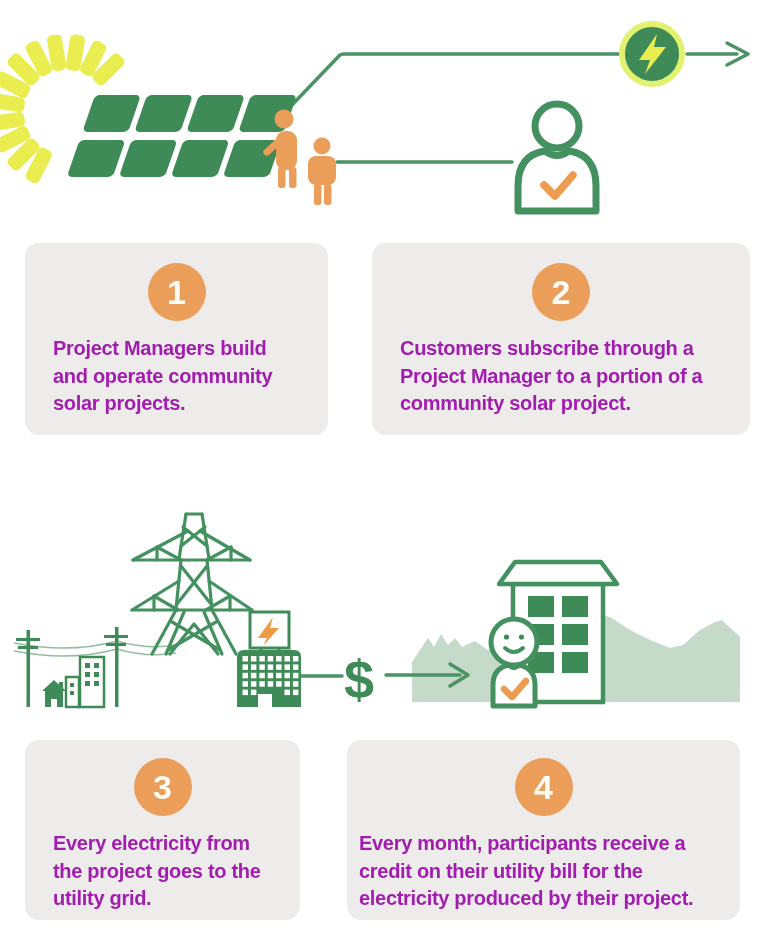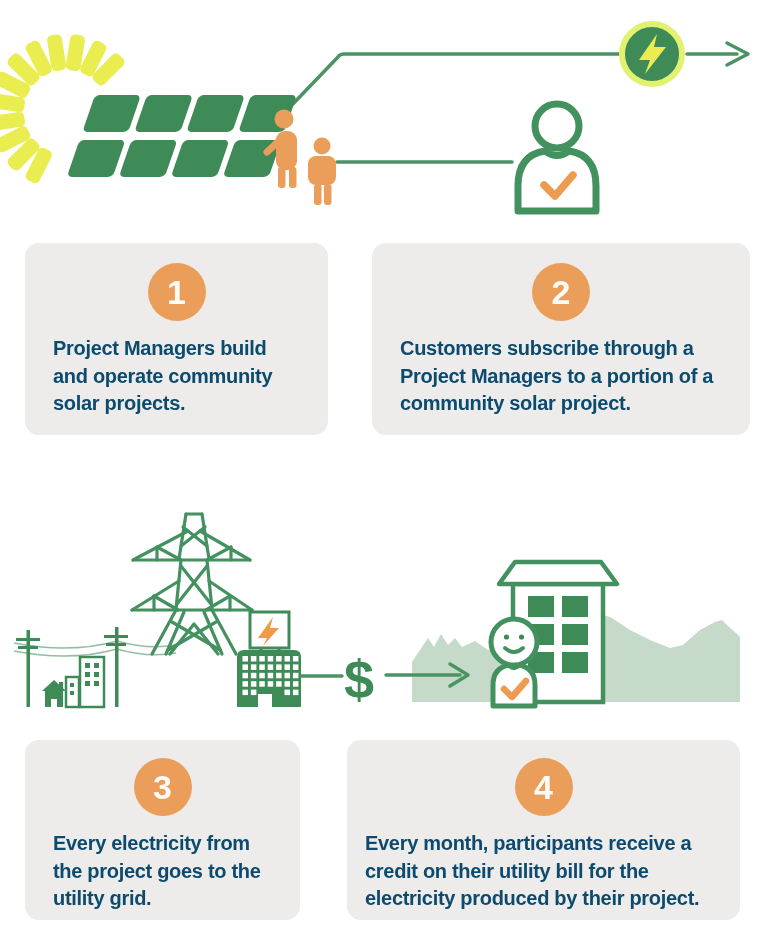--- a/index.html
+++ b/index.html
@@ -14,23 +14,23 @@
   .num{
     width:58px;height:58px;border-radius:50%;
     background:#eb9e59;color:#fdfbf5;
     display:flex;align-items:center;justify-content:center;
     font-size:34px;font-weight:bold;margin:20px auto 0 auto;
   }
   .card.low .num{margin-top:18px;}
   .card p{
     margin:14px 24px 0 28px;
     font-size:20px;font-weight:bold;line-height:1.38;
-    letter-spacing:-0.3px;color:#0c4a6e;
-  }
-  .card.c4 p{margin:14px 18px 0 18px;}
+    letter-spacing:-0.3px;color:#a21caf;
+  }
+  .card.c4 p{margin:14px 18px 0 12px;}
 </style>
 </head>
 <body>
 
 <div class="page">
 
   <svg class="illus" style="top:0" width="768" height="230" viewBox="0 0 768 230">
 
     <g fill="#eaed50">
       <rect x="58.5" y="34" width="15" height="36" rx="5" transform="rotate(-153 66 112)"></rect>
@@ -89,21 +89,21 @@
     </g>
   </svg>
 
   <div class="card" style="left:25px;top:243px;width:303px;height:192px">
     <div class="num">1</div>
     <p>Project Managers build and operate community solar projects.</p>
   </div>
 
   <div class="card" style="left:372px;top:243px;width:378px;height:192px">
     <div class="num">2</div>
-    <p>Customers subscribe through a Project Managers to a portion of a community solar project.</p>
+    <p>Customers subscribe through a Project Manager to a portion of a community solar project.</p>
   </div>
 
   <svg class="illus" style="top:485px" width="768" height="235" viewBox="0 485 768 235">
 
     <path fill="#c5dac9" d="M412 702 V662 L420 650 L428 638 L434 647 L441 634 L448 645 L455 638 L462 647 L475 641 L488 650 L500 646 L520 650 L540 640 L570 628 L604 615 L612 618 L630 630 L650 640 L670 648 L683 645 L700 630 L715 622 L722 620 L728 626 L736 633 L740 637 V702 Z"></path>
 
     <g stroke="#93bda0" stroke-width="1.6" fill="none">
       <path d="M14 643 Q70 654 117 641"></path>
       <path d="M14 651 Q70 662 117 649"></path>
       <path d="M117 641 Q148 650 176 645"></path>

